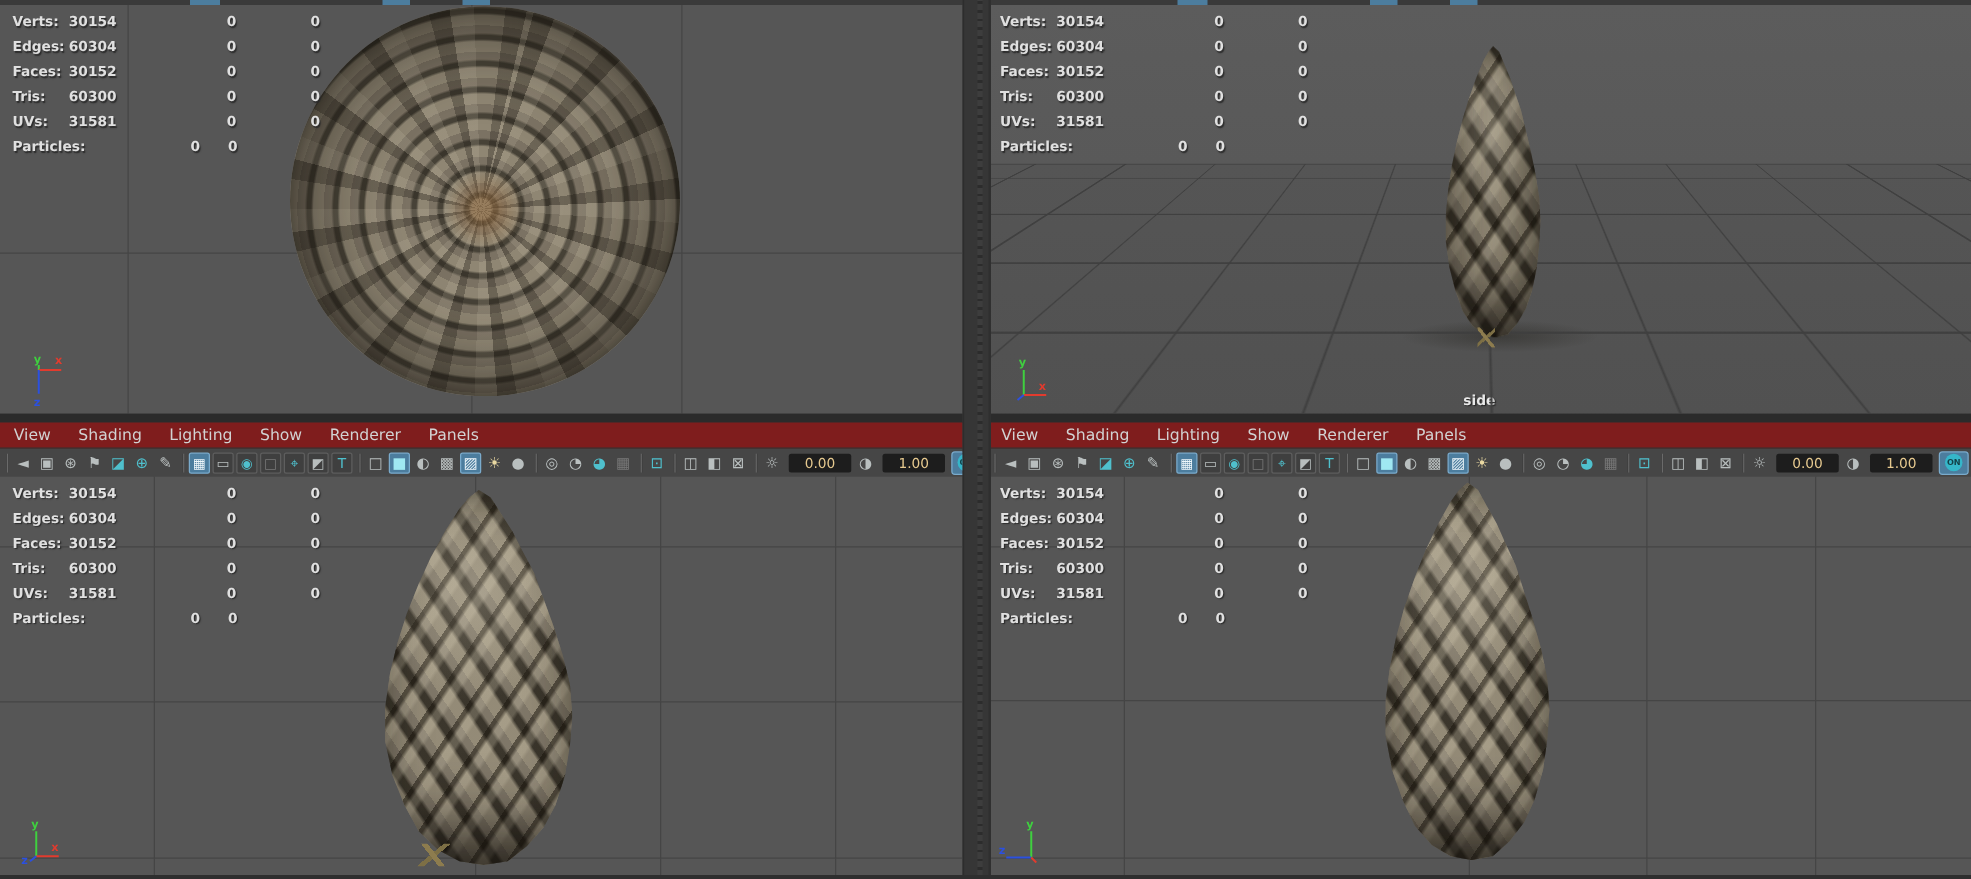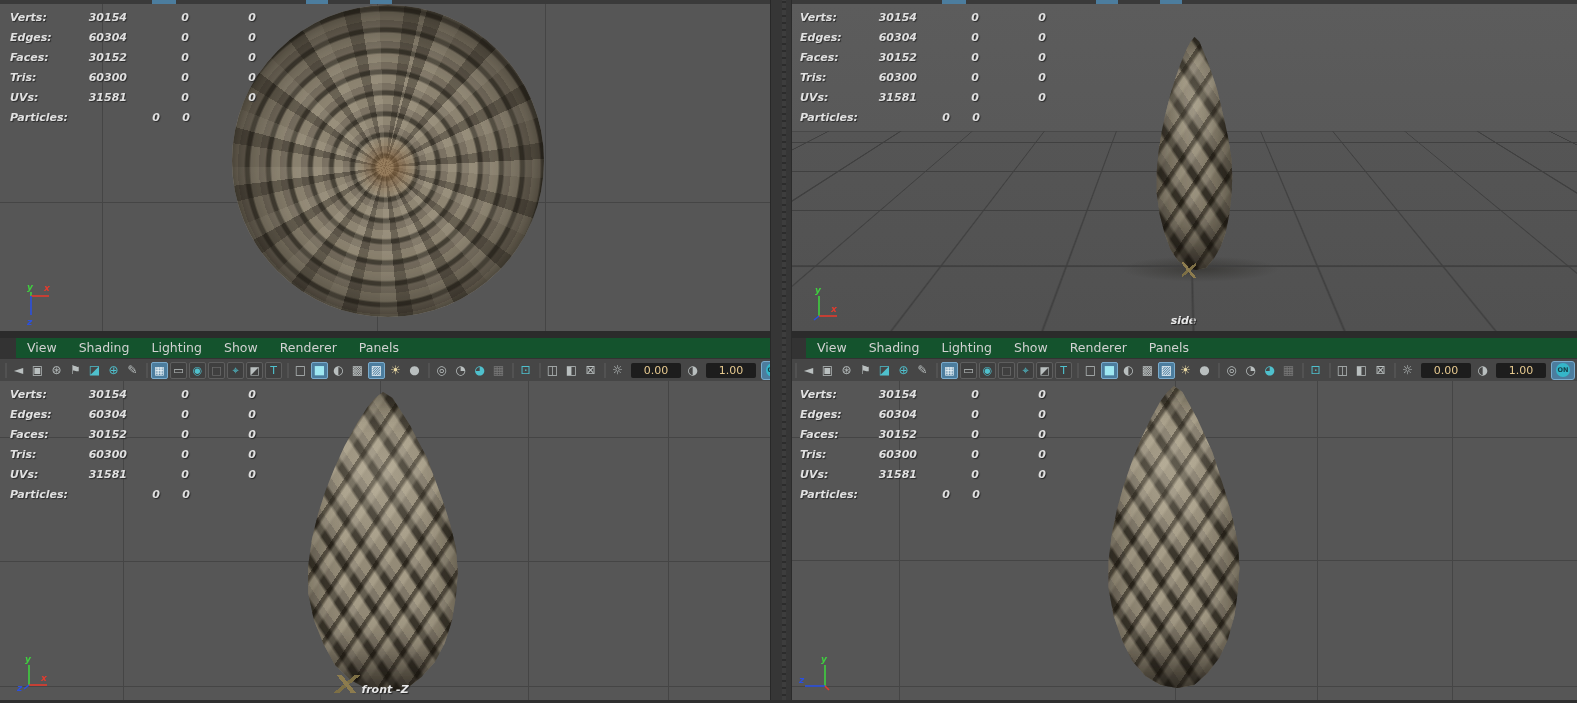--- a/index.html
+++ b/index.html
@@ -13,21 +13,21 @@
   .vdivider:after{content:"";position:absolute;left:11px;top:0;bottom:0;width:4px;
             background:repeating-linear-gradient(0deg,#2c2c2c 0 2px,#3d3d3d 2px 7px);}
   .bstrip{position:absolute;left:0;right:0;bottom:0;height:3px;background:#2e2e2e;z-index:60;}
 
   
   .sliver{position:absolute;top:0;left:0;right:0;height:4px;background:#3a3a3a;z-index:10;}
   .sbit{position:absolute;top:0;height:4px;background:#4c7d9e;}
   .sbit.b1{left:152px;width:24px;} .sbit.b2{left:306px;width:22px;} .sbit.b3{left:370px;width:22px;}
 
   
-  .viewport{position:absolute;left:0;right:0;background:#565656;overflow:hidden;font-style:italic;}
+  .viewport{position:absolute;left:0;right:0;background:#565656;overflow:hidden;}
   .vp-t{top:4px;height:327px;}
   .vp-b{top:381px;height:319px;}
   .vp-persp{background:linear-gradient(#5c5c5c 0,#595959 127px,#555 128px,#515151 100%);}
   .hdiv{position:absolute;top:331px;left:0;right:0;height:7px;background:#2b2b2b;}
 
   
   .gl{position:absolute;background:#454545;}
   .gl.v{top:0;bottom:0;width:1px;}
   .gl.h{left:0;right:0;height:1px;}
 
@@ -40,33 +40,33 @@
             repeating-linear-gradient(90deg,rgba(62,62,62,.95) 0 1.5px,transparent 1.5px 72px);}
   .gshadow{position:absolute;left:330px;top:252px;width:160px;height:26px;
            background:radial-gradient(ellipse,rgba(28,26,20,.4),rgba(0,0,0,0) 70%);}
 
   
   .hud{position:absolute;top:4px;left:0;width:280px;z-index:6;font-size:11px;font-weight:bold;
        color:#e0e0e0;text-shadow:1px 1px 1px #2a2a2a;}
   .hudrow{position:relative;height:20px;}
   .hudrow span{position:absolute;top:3px;white-space:nowrap;}
   .hlabel{left:10px;}
-  .hv1{left:55px;width:72px;text-align:right;}
+  .hv1{left:55px;width:72px;}
   .hv2{left:150px;width:39px;text-align:right;}
   .hv3{left:216px;width:40px;text-align:right;}
   .pv1{left:125px;width:35px;text-align:right;}
   .pv2{left:155px;width:35px;text-align:right;}
 
   
   .vp-label{position:absolute;bottom:4px;left:0;right:0;text-align:center;z-index:6;
             color:#e8e8e8;font-weight:bold;font-size:11px;text-shadow:1px 1px 1px #222;}
 
   
-  .menubar{position:absolute;top:338px;left:0;right:0;height:20px;background:#14532d;
-           border-bottom:1px solid #333;display:flex;align-items:center;z-index:5;margin-left:16px;}
+  .menubar{position:absolute;top:338px;left:0;right:0;height:20px;background:#7f1d1d;
+           border-bottom:1px solid #333;display:flex;align-items:center;z-index:5;}
   .mitem{padding:0 11px;font-size:12.5px;color:#d2d2d2;line-height:20px;cursor:default;}
 
   
   .toolbar{position:absolute;top:359px;left:0;right:0;height:22px;background:#464646;
            display:flex;align-items:center;overflow:hidden;z-index:5;padding-left:2px;}
   .titem{flex:0 0 auto;}
   .ic{width:17px;height:18px;line-height:18px;margin-right:2px;text-align:center;font-size:12px;
       color:#b9bfbf;border-radius:2px;}
   .ic.box{border:1px solid #5e5e5e;background:#3f3f3f;width:15px;height:15px;line-height:15px;font-size:11px;}
   .ic.teal{color:#4fc0cd;}
@@ -303,21 +303,20 @@
 
       <svg class="gizmo" width="46" height="44" viewBox="0 0 46 44">
         <text class="tx-g" x="17" y="10">y</text>
         <line class="ax-g" x1="21" y1="13" x2="21" y2="33"></line>
         <line class="ax-r" x1="21" y1="33" x2="39" y2="33"></line>
         <text class="tx-r" x="33" y="29">x</text>
         <line class="ax-b" x1="21" y1="33" x2="16" y2="37"></line>
         <text class="tx-b" x="9" y="39" font-size="8">z</text>
       </svg>
 
-      <div class="vp-label">front -Z</div>
     </div>
   </div>
 
   <div class="pane pane-right">
 
     <div class="sliver">
       <div class="sbit b1"></div>
       <div class="sbit b2"></div>
       <div class="sbit b3"></div>
     </div>

